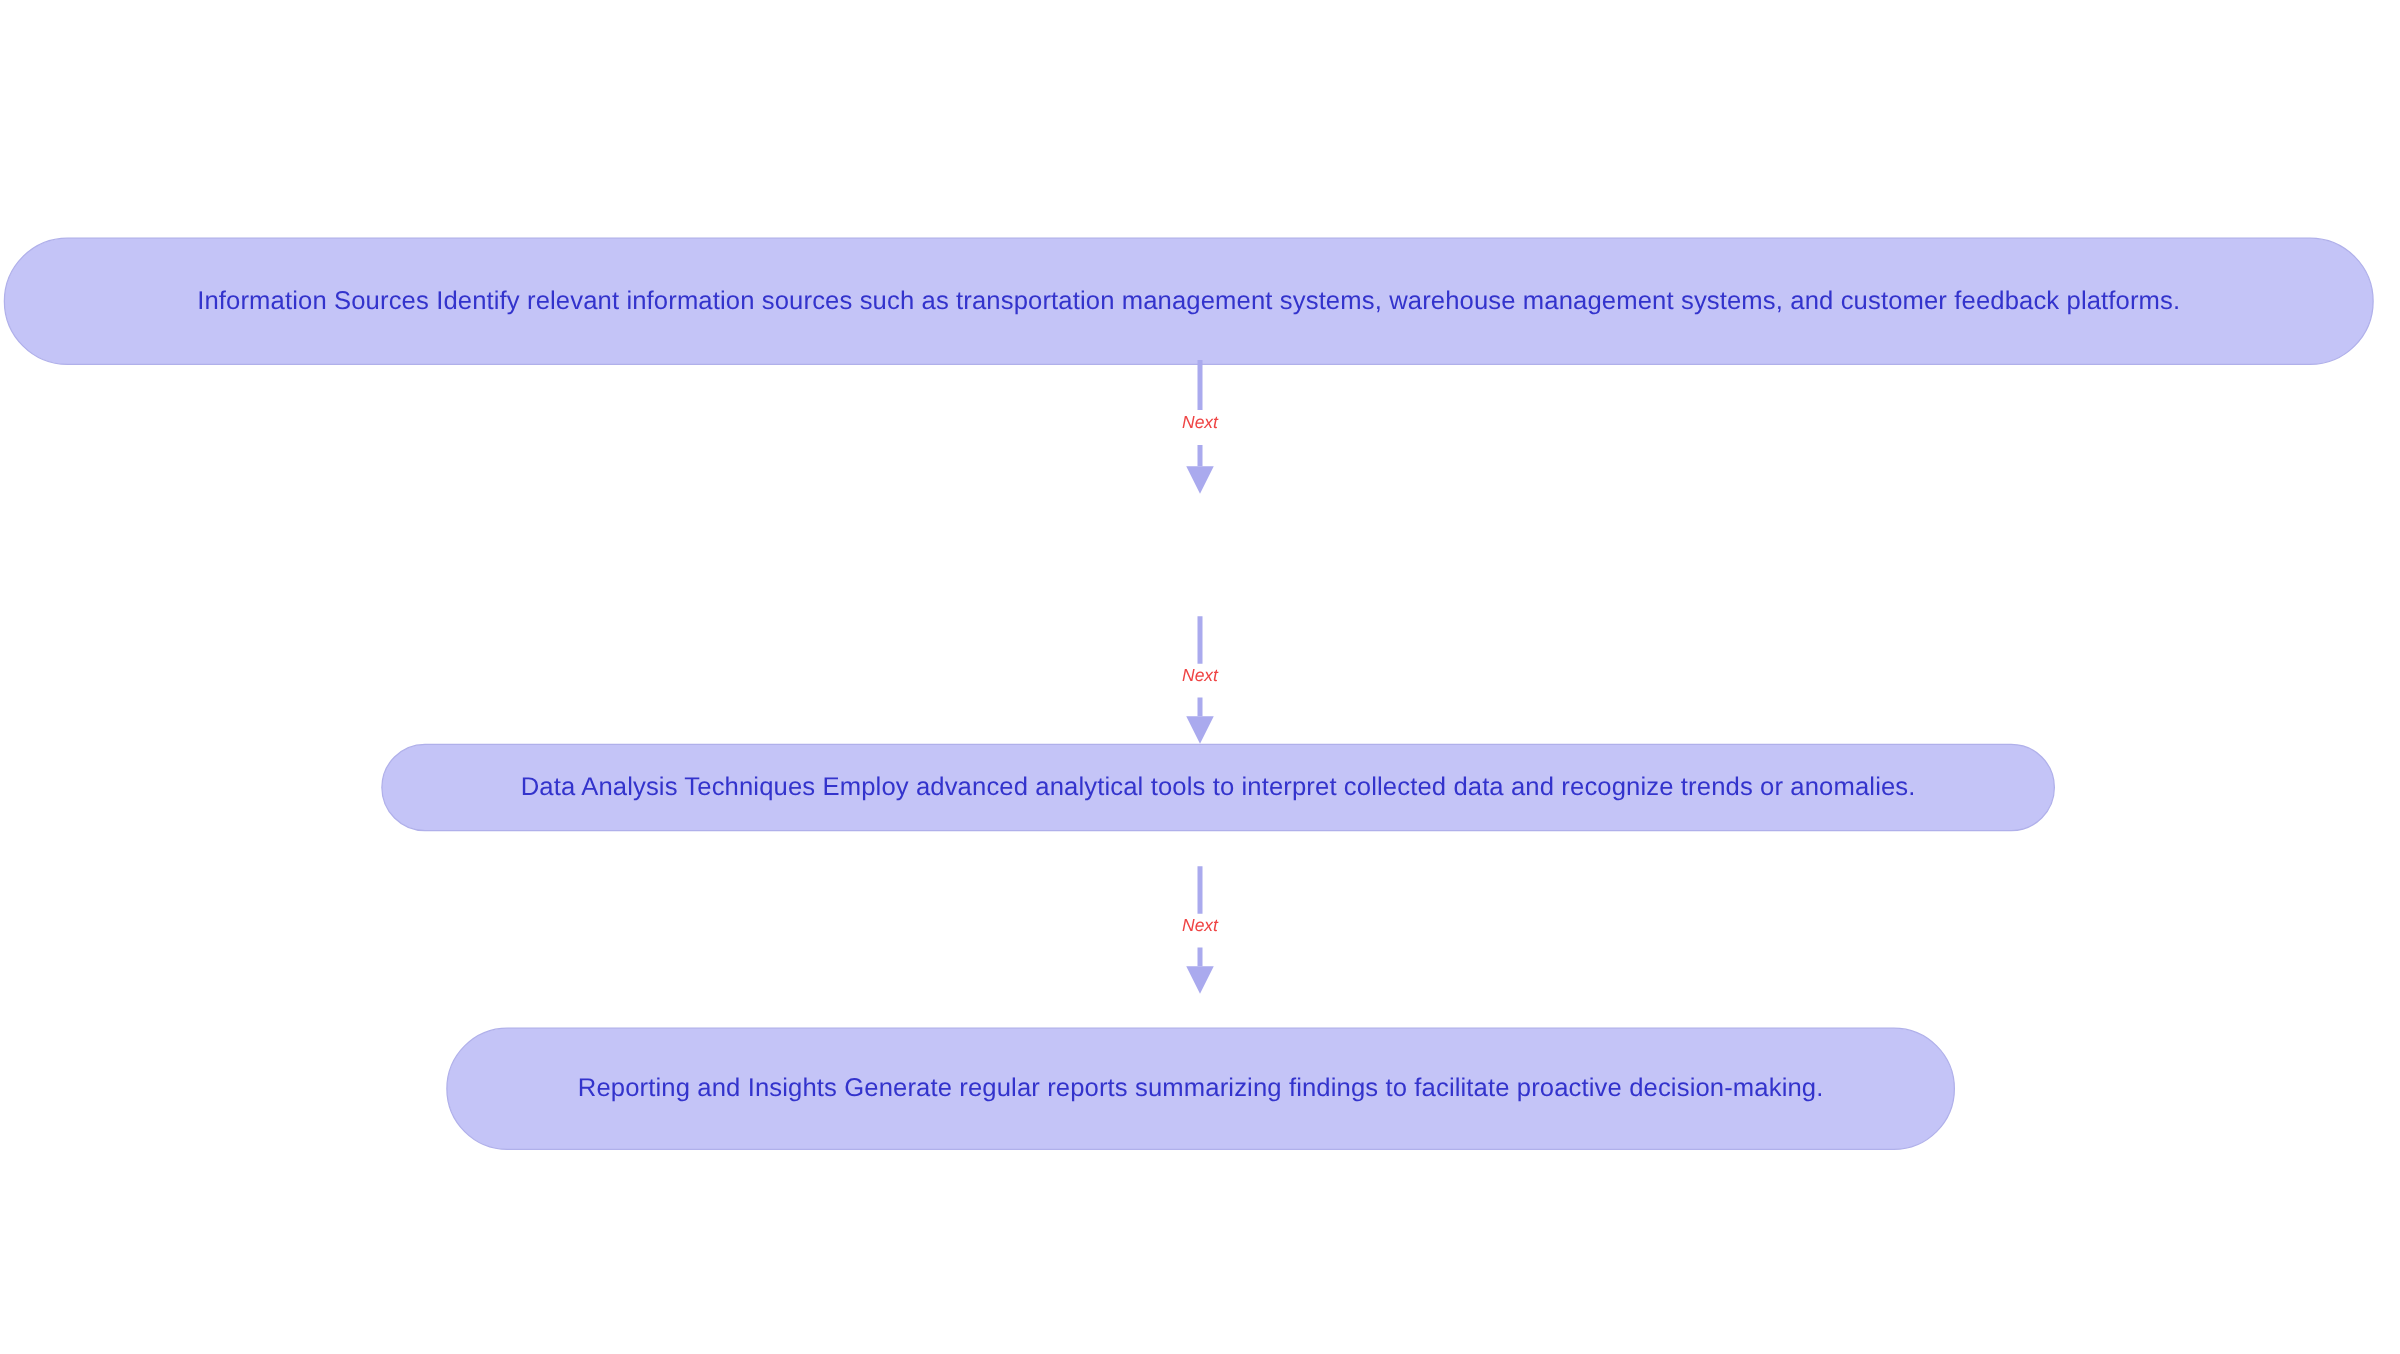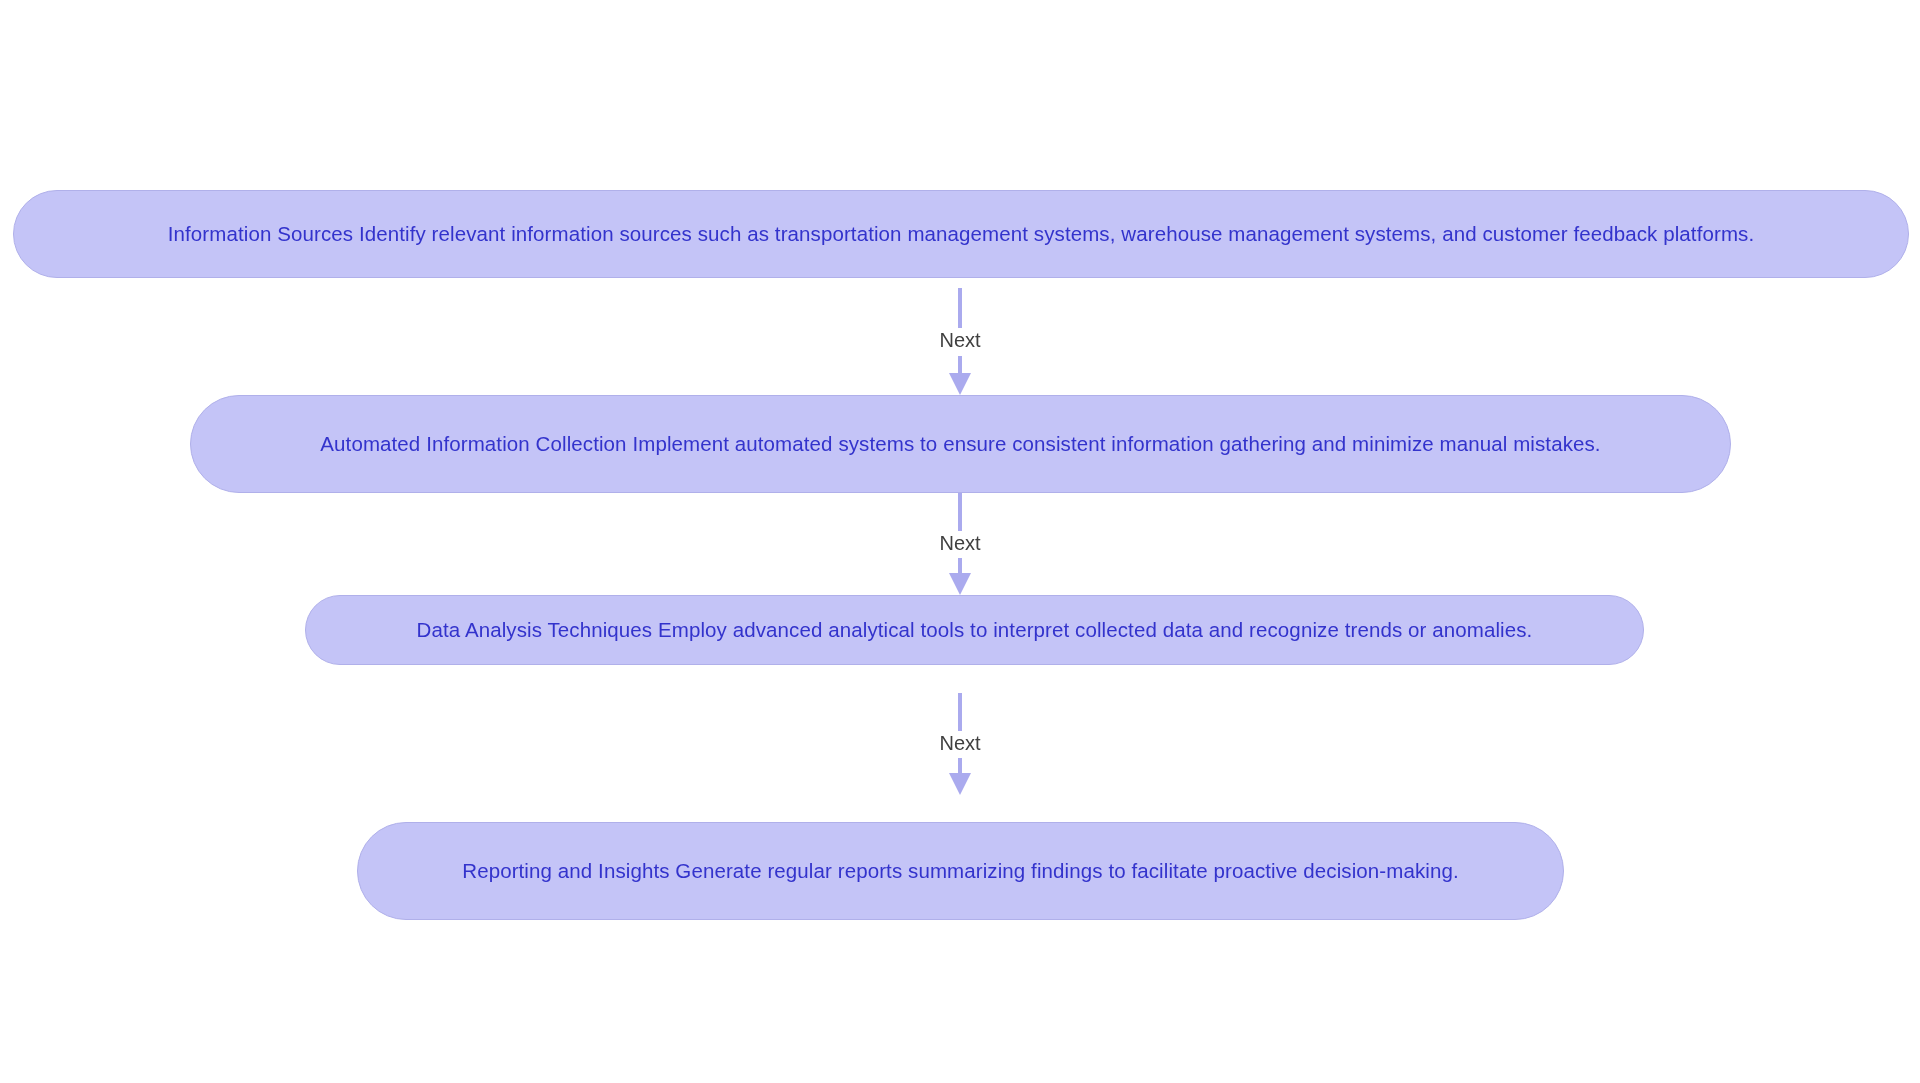--- a/index.html
+++ b/index.html
@@ -35,21 +35,21 @@
     padding: 0 34px;
   }
   .flow-node .node-text {
     color: #3333cc;
     font-size: 20.5px;
     line-height: 1.25;
     letter-spacing: 0.1px;
     white-space: nowrap;
   }
 
-  .node-1 { left: 13px;  top: 190px; width: 1896px; height: 88px; }
+  .node-1 { left: 3px;  top: 190px; width: 1896px; height: 102px; }
   .node-2 { left: 190px; top: 395px; width: 1541px; height: 98px; }
   .node-3 { left: 305px; top: 595px; width: 1339px; height: 70px; }
   .node-4 { left: 357px; top: 822px; width: 1207px; height: 98px; }
 
   
   .connector {
     position: absolute;
     left: 960px;
     width: 0;
   }
@@ -66,26 +66,27 @@
     left: -11px;
     width: 0;
     height: 0;
     border-left: 11px solid transparent;
     border-right: 11px solid transparent;
     border-top: 22px solid #aaaaee;
   }
   .conn-label {
     position: absolute;
     transform: translateX(-50%);
-    color: #404040;
-    font-size: 20px;
+    color: #ef4444;
+    font-size: 14px;
     line-height: 1;
     background: #ffffff;
     padding: 2px 10px;
     white-space: nowrap;
+    font-style: italic;
   }
 
   
   .connector-1 { top: 288px; height: 107px; }
   .connector-1 .conn-line.upper { height: 46px; }
   .connector-1 .conn-label { top: 40px; }
   .connector-1 .conn-line.lower { top: 68px; height: 17px; }
   .connector-1 .conn-arrow { top: 85px; }
 
   
@@ -111,23 +112,20 @@
     <span class="node-text">Information Sources Identify relevant information sources such as transportation management systems, warehouse management systems, and customer feedback platforms.</span>
   </div>
 
   <div class="connector connector-1">
     <div class="conn-line upper"></div>
     <div class="conn-label">Next</div>
     <div class="conn-line lower"></div>
     <div class="conn-arrow"></div>
   </div>
 
-  <div class="flow-node node-2">
-    <span class="node-text">Automated Information Collection Implement automated systems to ensure consistent information gathering and minimize manual mistakes.</span>
-  </div>
 
   <div class="connector connector-2">
     <div class="conn-line upper"></div>
     <div class="conn-label">Next</div>
     <div class="conn-line lower"></div>
     <div class="conn-arrow"></div>
   </div>
 
   <div class="flow-node node-3">
     <span class="node-text">Data Analysis Techniques Employ advanced analytical tools to interpret collected data and recognize trends or anomalies.</span>

